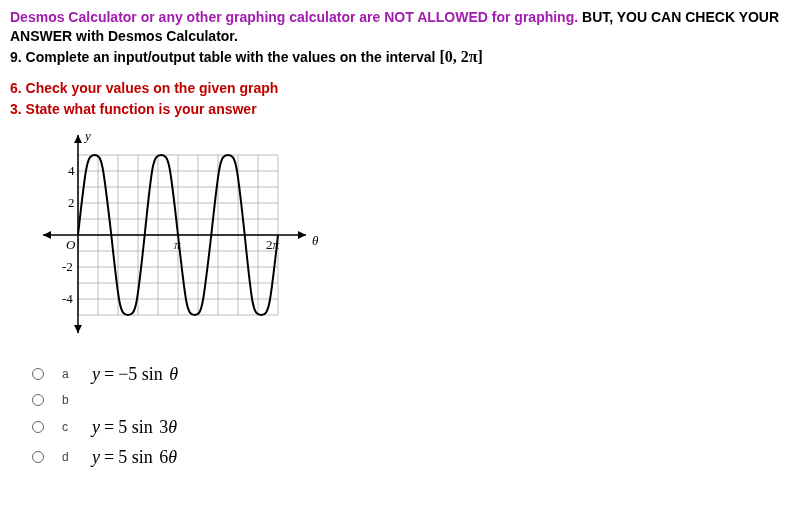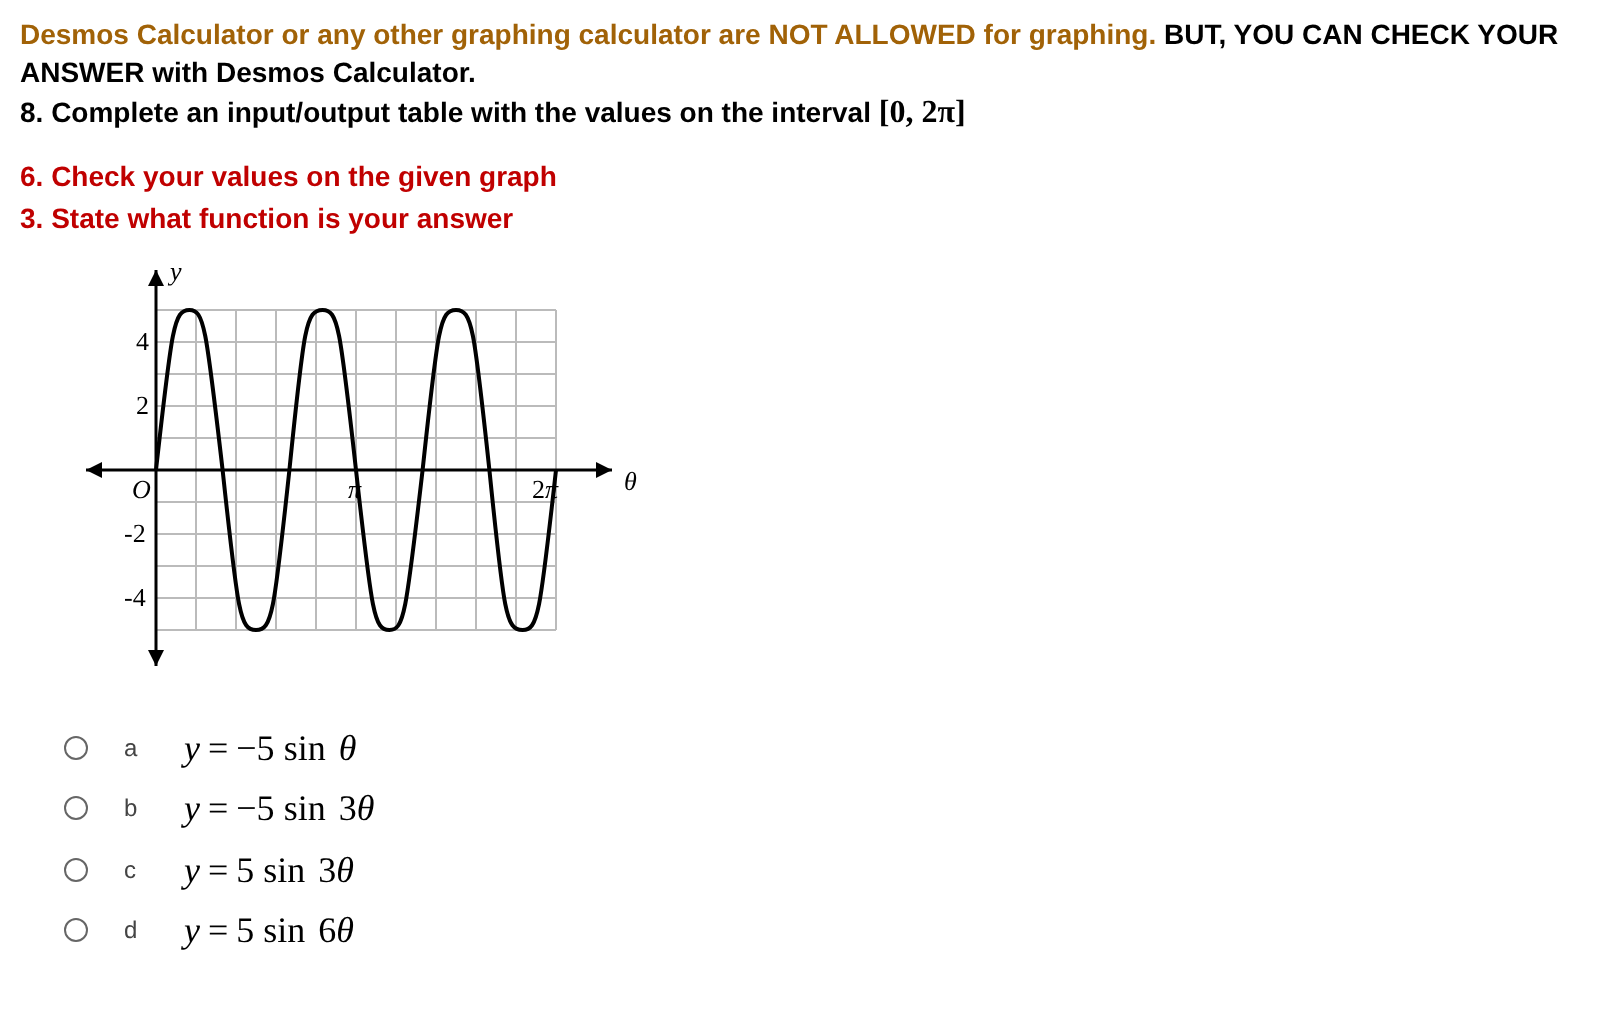--- a/index.html
+++ b/index.html
@@ -7,21 +7,21 @@
     padding: 8px 10px;
     font-family: Arial, Helvetica, sans-serif;
     font-size: 14px;
     line-height: 1.35;
     color: #000;
     background: #fff;
     width: 799px;
     box-sizing: border-box;
   }
   .intro-red {
-    color: #a16207;
+    color: #a21caf;
     font-weight: 700;
   }
   .intro-black {
     color: #000;
     font-weight: 700;
   }
   .math-inline {
     font-family: Liberation Serif, serif;
     font-weight: 700;
     font-size: 16px;
@@ -77,21 +77,21 @@
     font-style: normal;
     padding-right: 2px;
   }
 </style>
 </head>
 <body>
 
 <div>
   <span class="intro-red">Desmos Calculator or any other graphing calculator are NOT ALLOWED for graphing.</span><span class="intro-black"> BUT, YOU CAN CHECK YOUR ANSWER with Desmos Calculator.</span>
   <div>
-    <span class="intro-black">8. Complete an input/output table with the values on the interval </span><span class="math-inline">[0, 2π]</span>
+    <span class="intro-black">9. Complete an input/output table with the values on the interval </span><span class="math-inline">[0, 2π]</span>
   </div>
   <div class="steps-red">
     <div class="step-line">6. Check your values on the given graph</div>
     <div class="step-line">3. State what function is your answer</div>
   </div>
 </div>
 
 <div class="graph-wrap">
 <svg width="300" height="220" viewBox="0 0 300 220">
 
@@ -162,21 +162,20 @@
 
 <div class="choices">
   <div class="choice-row">
     <span class="radio"></span>
     <span class="choice-letter">a</span>
     <span class="choice-formula">y<span class="op">=</span><span class="num">−5 </span><span class="func">sin</span> θ</span>
   </div>
   <div class="choice-row">
     <span class="radio"></span>
     <span class="choice-letter">b</span>
-    <span class="choice-formula">y<span class="op">=</span><span class="num">−5 </span><span class="func">sin</span> <span class="num">3</span>θ</span>
   </div>
   <div class="choice-row">
     <span class="radio"></span>
     <span class="choice-letter">c</span>
     <span class="choice-formula">y<span class="op">=</span><span class="num">5 </span><span class="func">sin</span> <span class="num">3</span>θ</span>
   </div>
   <div class="choice-row">
     <span class="radio"></span>
     <span class="choice-letter">d</span>
     <span class="choice-formula">y<span class="op">=</span><span class="num">5 </span><span class="func">sin</span> <span class="num">6</span>θ</span>

